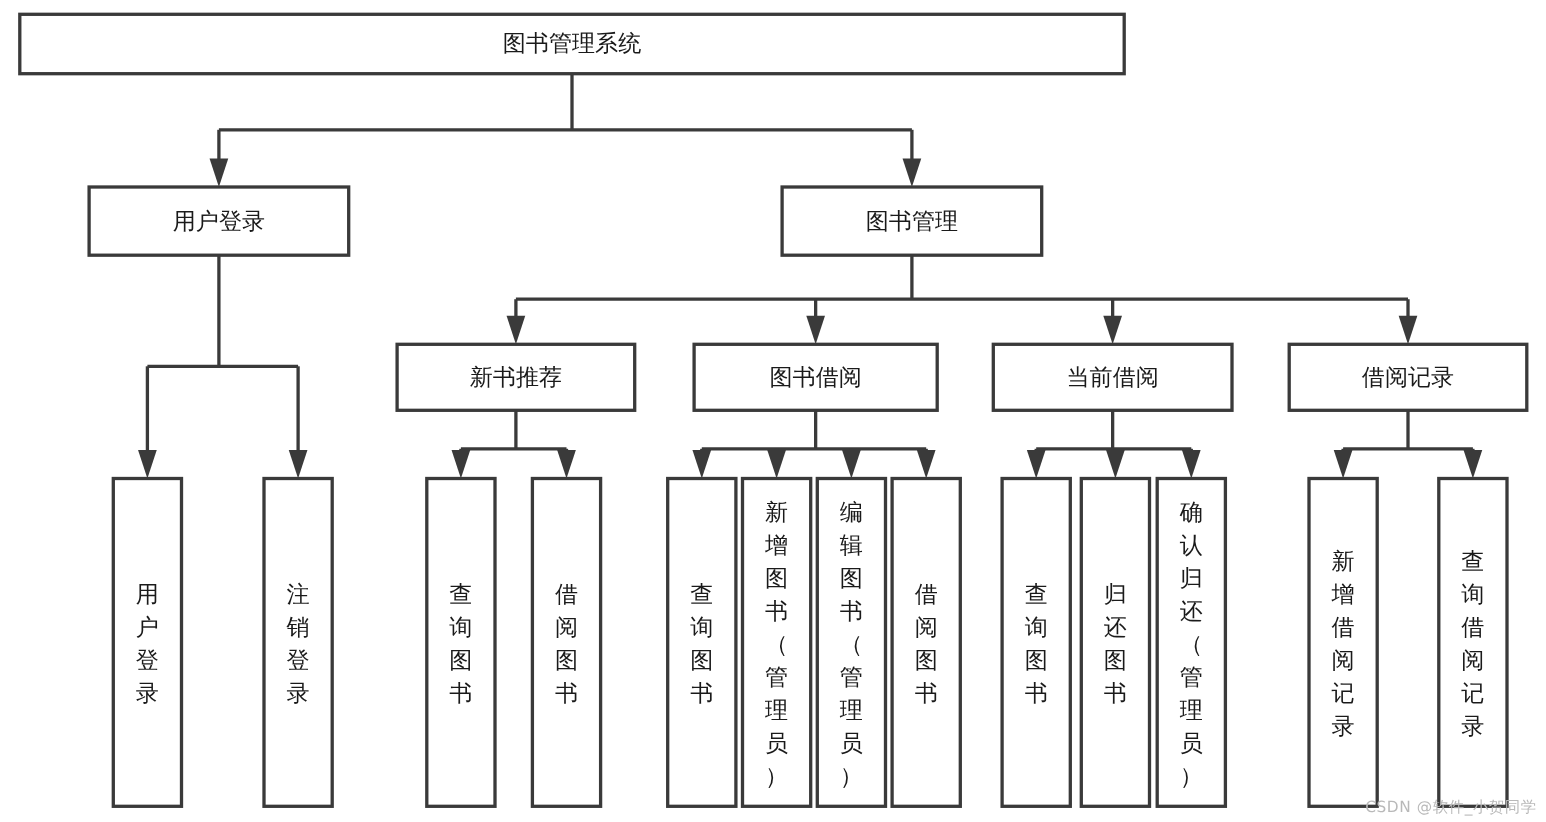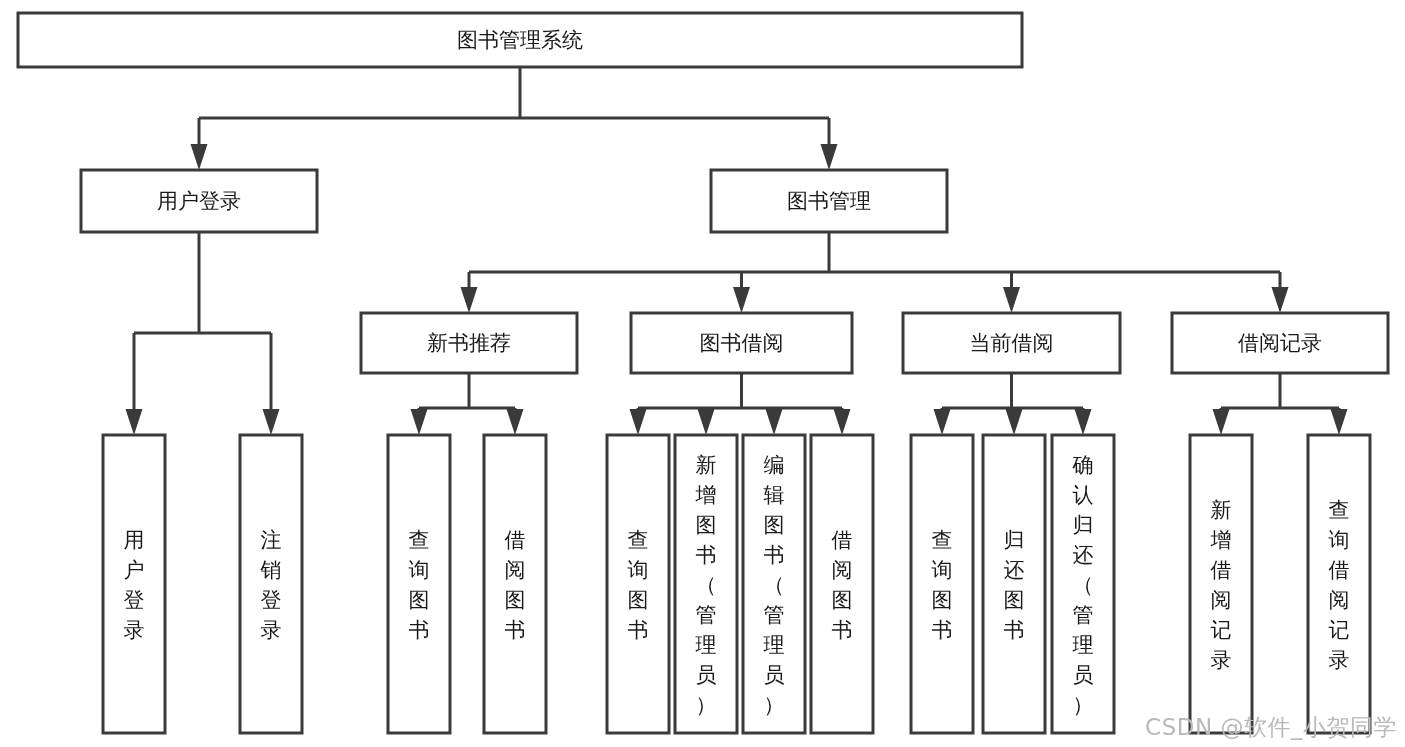--- a/index.html
+++ b/index.html
@@ -54,21 +54,21 @@
     font-family: "DejaVu Sans", "Liberation Sans", sans-serif;
     font-size: 21px;
     fill: #1a1a1a;
     text-anchor: middle;
   }
   .watermark {
     position: absolute;
     right: 8px;
     bottom: 4px;
     font-family: "DejaVu Sans", "Liberation Sans", sans-serif;
-    font-size: 23px;
+    font-size: 14px;
     color: #b9b9b9;
     white-space: nowrap;
     letter-spacing: 0.5px;
     user-select: none;
   }
 </style>
 </head>
 <body>
 
 <div id="diagram-root">

